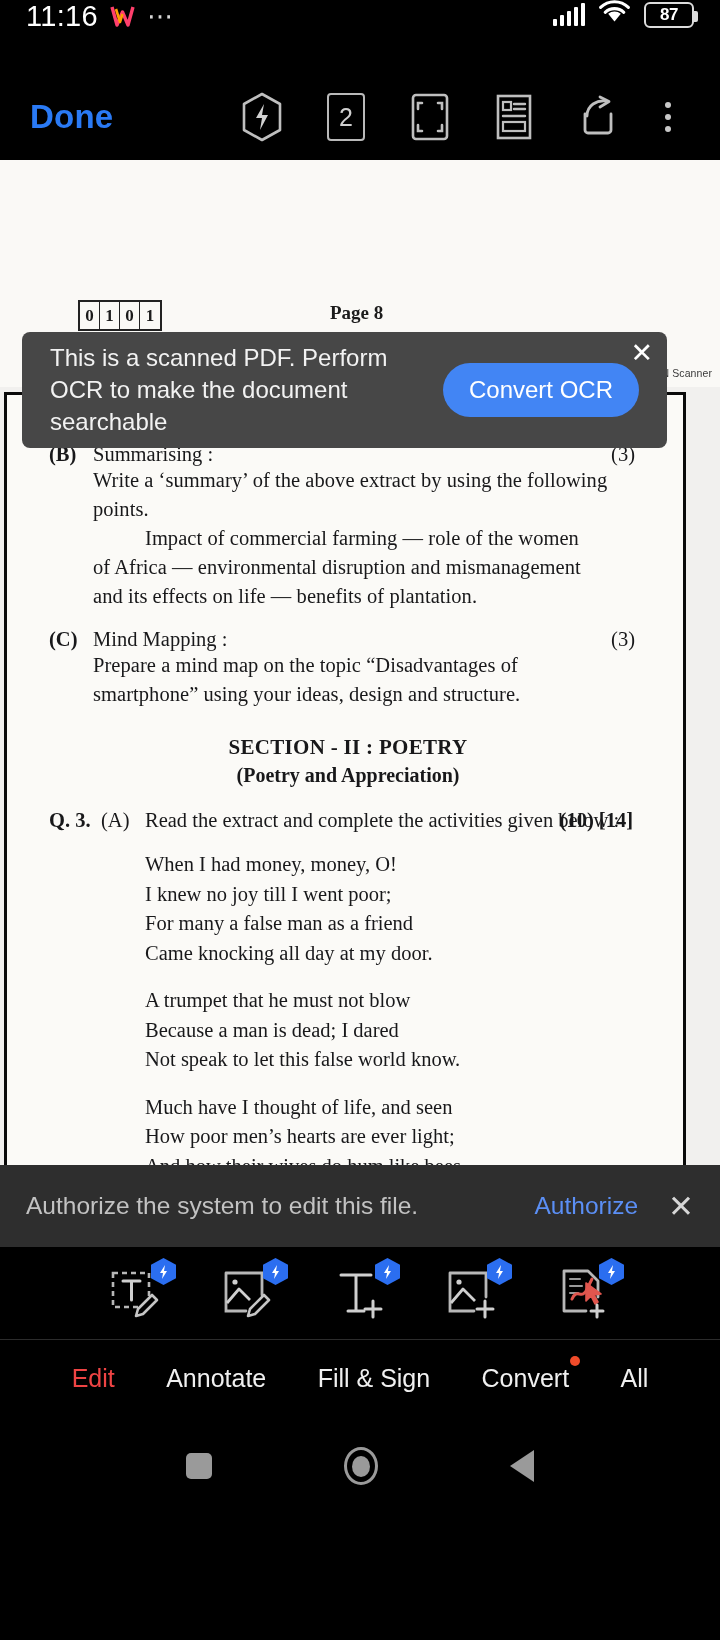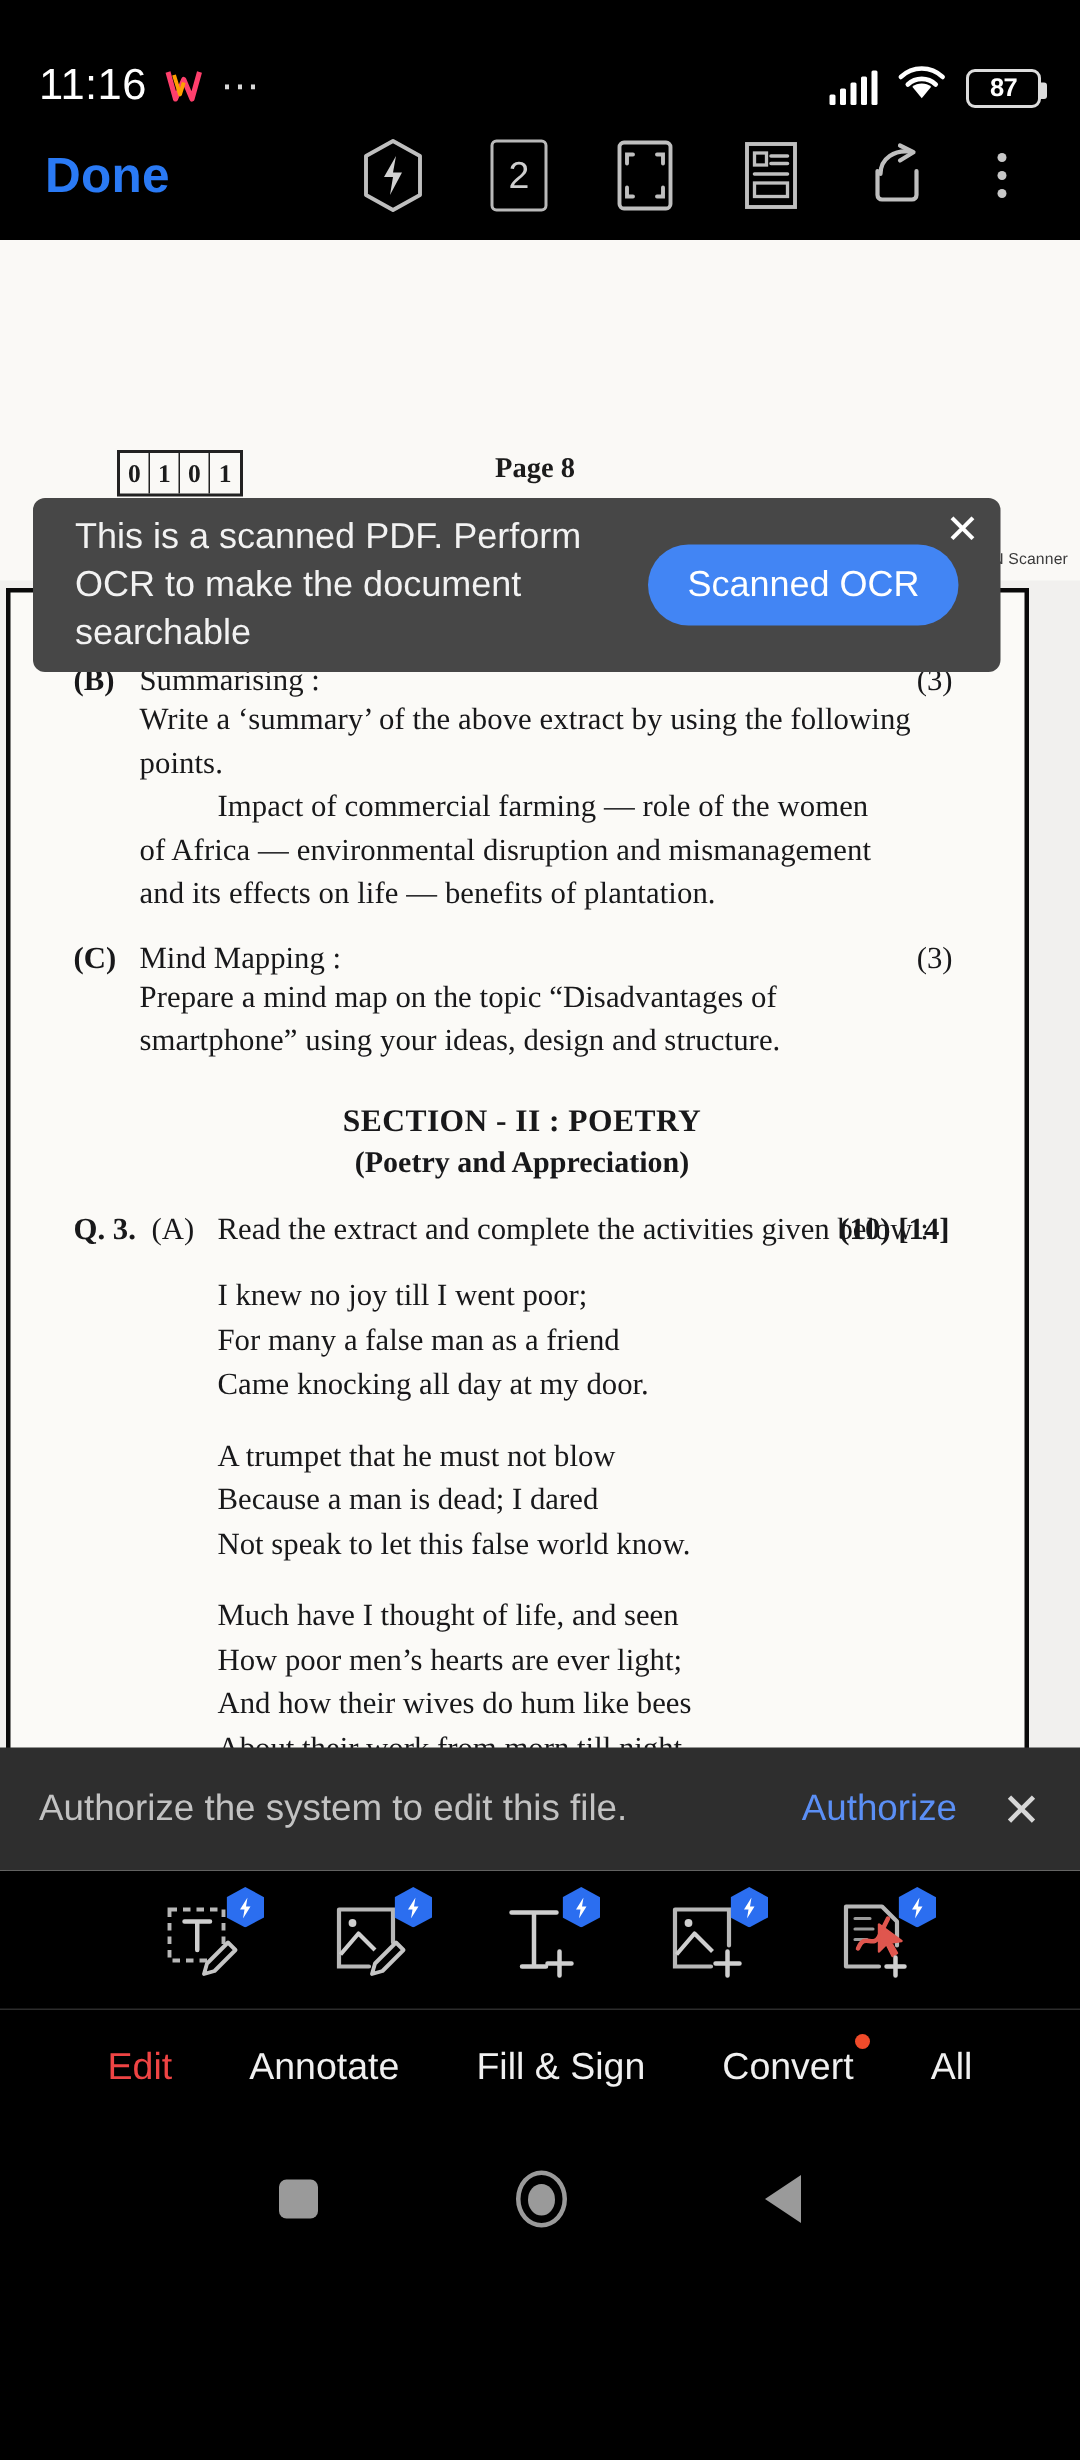--- a/index.html
+++ b/index.html
@@ -7,21 +7,21 @@
   body {
     width:720px; height:1640px;
     font-family:"Liberation Sans", sans-serif;
     overflow:hidden; position:relative;
   }
 
   
   .statusbar {
     height:74px; width:100%;
     background:#000; color:#fff;
-    display:flex; align-items:flex-end;
+    display:flex; align-items:flex-start;
     padding:0 26px;
     position:relative;
   }
   .sb-left { display:flex; align-items:center; gap:11px; }
   .sb-time { font-size:29px; letter-spacing:.3px; font-weight:400; }
   .sb-mlogo { width:27px; height:24px; position:relative; }
   .sb-dots { font-size:26px; color:#d8d8d8; letter-spacing:2px; line-height:.7; }
   .sb-right { margin-left:auto; display:flex; align-items:center; gap:13px; }
   .sig { display:flex; align-items:flex-end; gap:2.5px; height:22px; }
   .sig i { width:4.5px; background:#fff; display:block; border-radius:1px; }
@@ -338,20 +338,21 @@
       <div class="sec-sub">(Poetry and Appreciation)</div>
 
       <div class="q3row">
         <span class="q3a">Q. 3.</span>
         <span class="q3b">(A)</span>
         <span class="q3txt">Read the extract and complete the activities given below :</span>
         <span class="q3marks">(10) [14]</span>
       </div>
 
       <div class="stanza">
+        <div class="pl">When I had money, money, O!</div>
         <div class="pl">I knew no joy till I went poor;</div>
         <div class="pl">For many a false man as a friend</div>
         <div class="pl">Came knocking all day at my door.</div>
       </div>
       <div class="stanza">
         <div class="pl">A trumpet that he must not blow</div>
         <div class="pl">Because a man is dead; I dared</div>
         <div class="pl">Not speak to let this false world know.</div>
       </div>
       <div class="stanza">
@@ -359,21 +360,21 @@
         <div class="pl">How poor men’s hearts are ever light;</div>
         <div class="pl">And how their wives do hum like bees</div>
         <div class="pl">About their work from morn till night.</div>
       </div>
 
     </div>
   </div>
 
   <div class="ocr-banner">
     <div class="ocr-text">This is a scanned PDF. Perform OCR to make the document searchable</div>
-    <div class="ocr-btn">Scanned OCR</div>
+    <div class="ocr-btn">Convert OCR</div>
     <div class="ocr-close">✕</div>
   </div>
 
   <div class="auth-bar">
     <div class="auth-text">Authorize the system to edit this file.</div>
     <div class="auth-link">Authorize</div>
     <div class="auth-close">✕</div>
   </div>
 
 </div>

